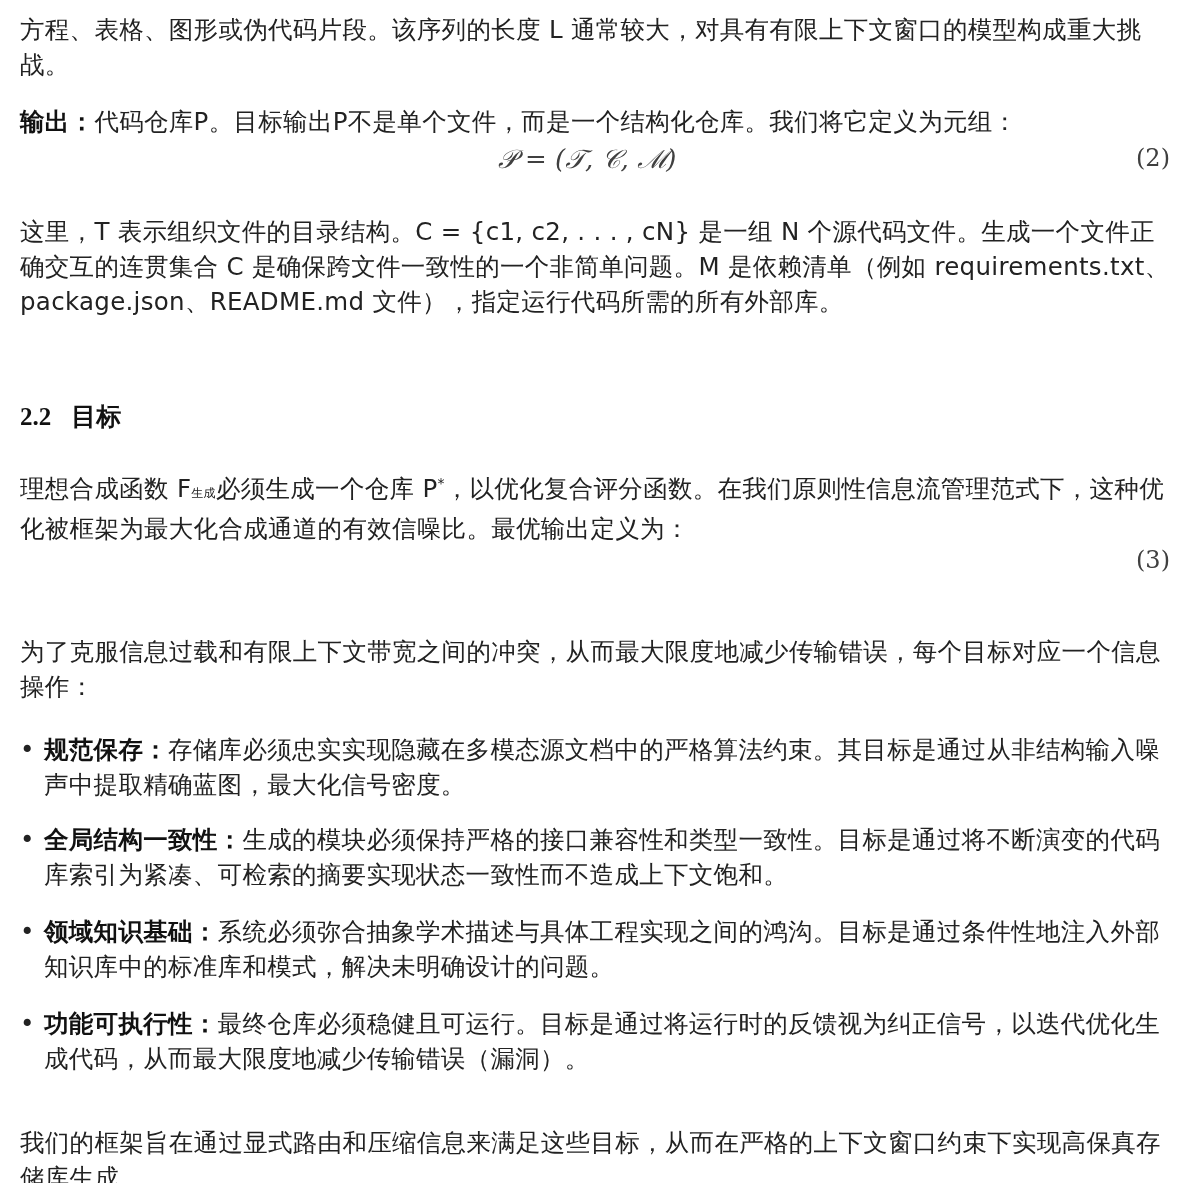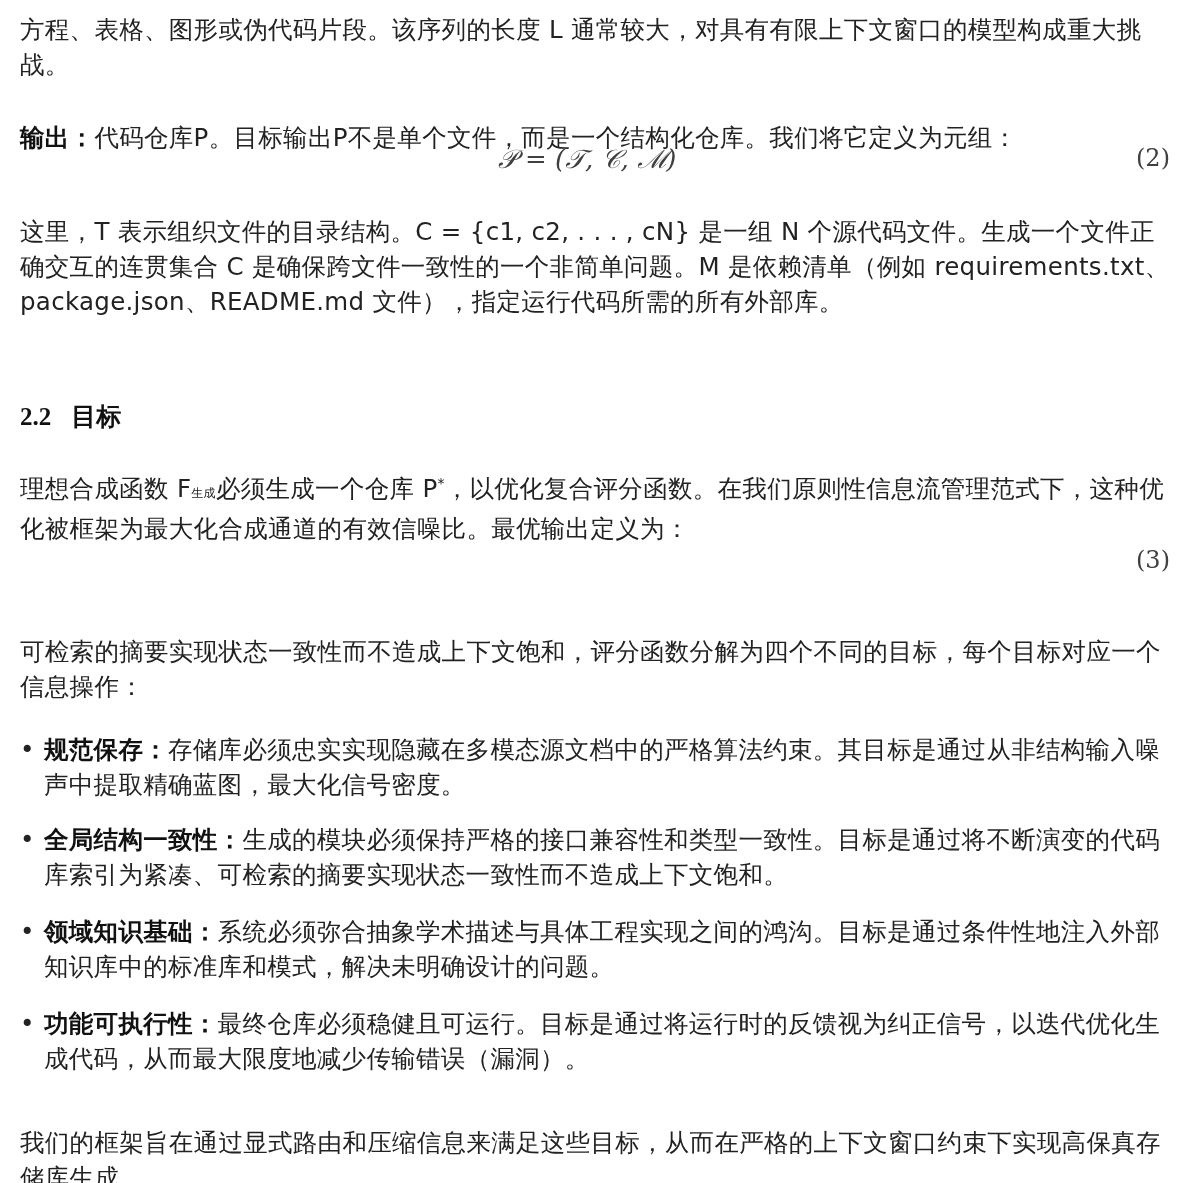--- a/index.html
+++ b/index.html
@@ -36,21 +36,21 @@
   .bullet .dot { position: absolute; left: 0; top: 0; width: 20px; }
   .bullet .body { margin-left: 24px; display: block; }
   .argmax { display: inline-block; position: relative; }
   .argmax .under { position: absolute; left: 46px; top: 24px; font-size: 15px; font-style: italic; white-space: nowrap; }
 </style>
 </head>
 <body>
 
 <p class="para" style="top:12px;">方程、表格、图形或伪代码片段。该序列的长度 L 通常较大，对具有有限上下文窗口的模型构成重大挑战。</p>
 
-<p class="para" style="top:104px;margin-top:16px;">
+<p class="para" style="top:104px;">
   <span class="bold">输出：</span><span>代码仓库P。目标输出P不是单个文件，而是一个结构化仓库。我们将它定义为元组：</span>
 </p>
 
 <div class="eq" style="top:144px;">
   <span class="expr cal" style="left:478px;">𝒫 = (𝒯, 𝒞, ℳ)</span>
   <span class="num">(2)</span>
 </div>
 
 <p class="para" style="top:214px;">这里，T 表示组织文件的目录结构。C = {c1,  c2,  . . . ,  cN} 是一组 N 个源代码文件。生成一个文件正确交互的连贯集合 C 是确保跨文件一致性的一个非简单问题。M 是依赖清单（例如 requirements.txt、package.json、README.md 文件），指定运行代码所需的所有外部库。</p>
 
@@ -59,21 +59,21 @@
 </div>
 
 <p class="para" style="top:466px;">
   <span>理想合成函数 F</span><span class="sub">生成</span><span>必须生成一个仓库 P</span><span class="sup">*</span><span>，以优化复合评分函数。在我们原则性信息流管理范式下，这种优化被框架为最大化合成通道的有效信噪比。最优输出定义为：</span>
 </p>
 
 <div class="eq" style="top:546px;">
   <span class="num">(3)</span>
 </div>
 
-<p class="para" style="top:634px;">可检索的摘要实现状态一致性而不造成上下文饱和，评分函数分解为四个不同的目标，每个目标对应一个信息操作：</p>
+<p class="para" style="top:634px;">为了克服信息过载和有限上下文带宽之间的冲突，从而最大限度地减少传输错误，每个目标对应一个信息操作：</p>
 
 <div class="bullet" style="top:732px;">
   <span class="dot">•</span>
   <span class="body"><span class="bold">规范保存：</span><span>存储库必须忠实实现隐藏在多模态源文档中的严格算法约束。其目标是通过从非结构输入噪声中提取精确蓝图，最大化信号密度。</span></span>
 </div>
 
 <div class="bullet" style="top:822px;">
   <span class="dot">•</span>
   <span class="body"><span class="bold">全局结构一致性：</span><span>生成的模块必须保持严格的接口兼容性和类型一致性。目标是通过将不断演变的代码库索引为紧凑、可检索的摘要实现状态一致性而不造成上下文饱和。</span></span>
 </div>

